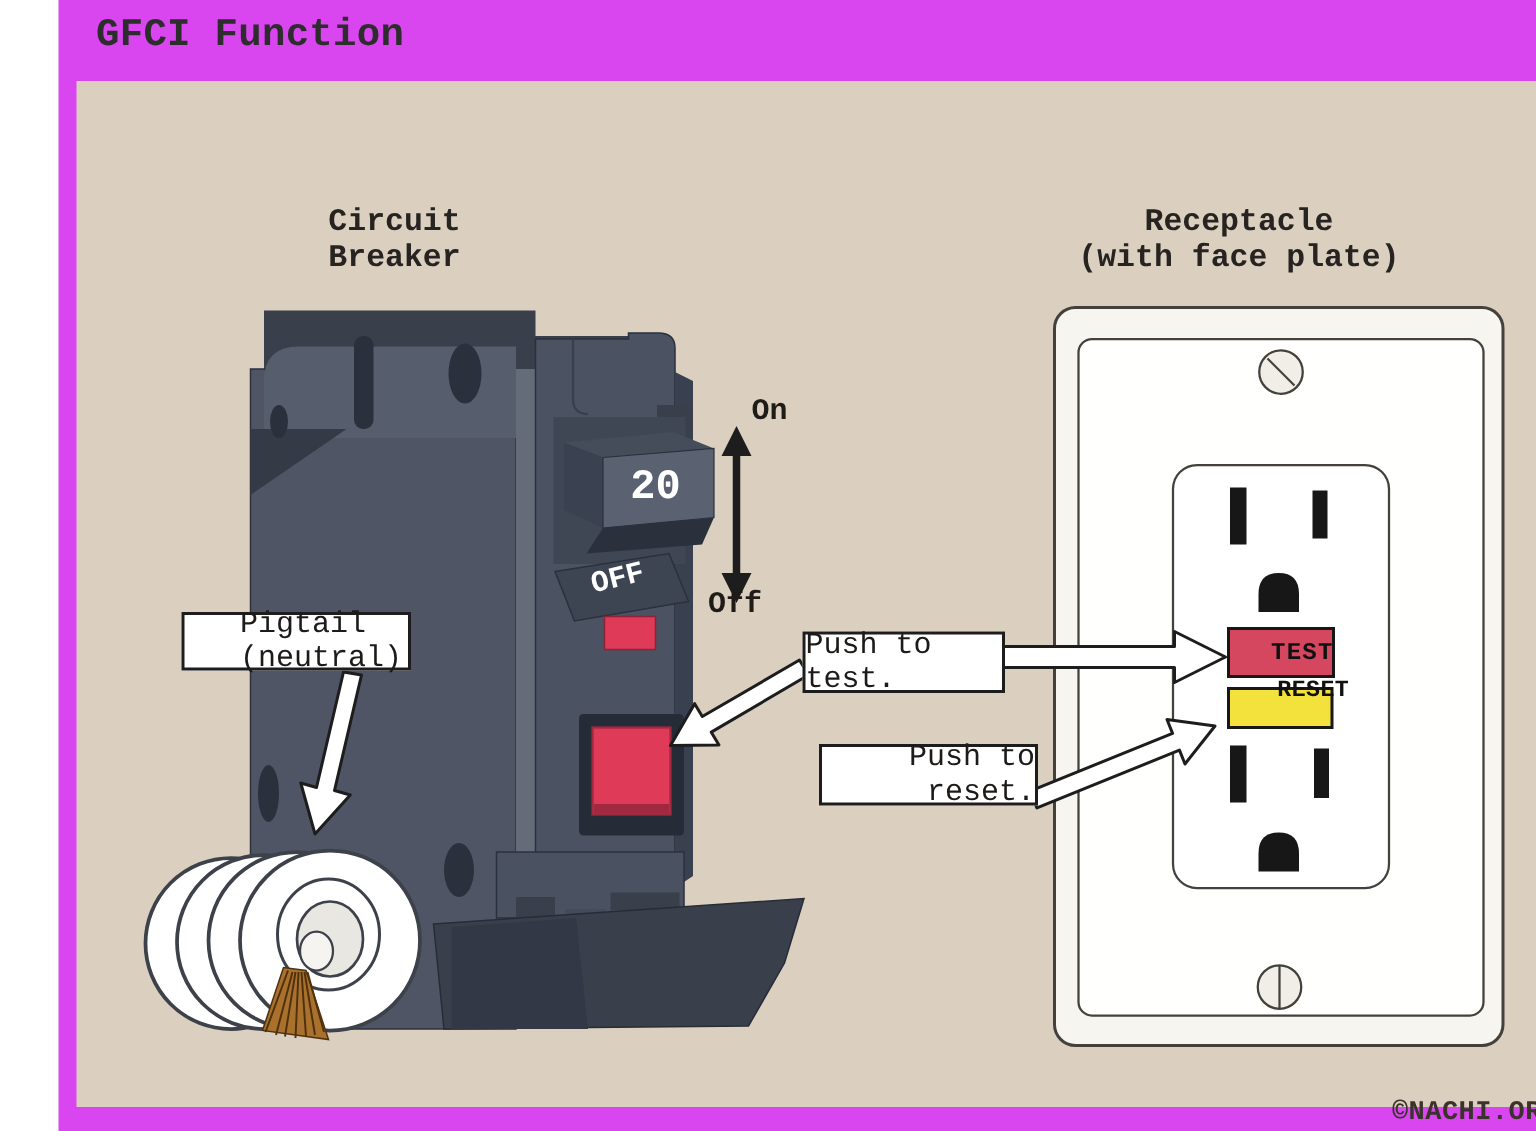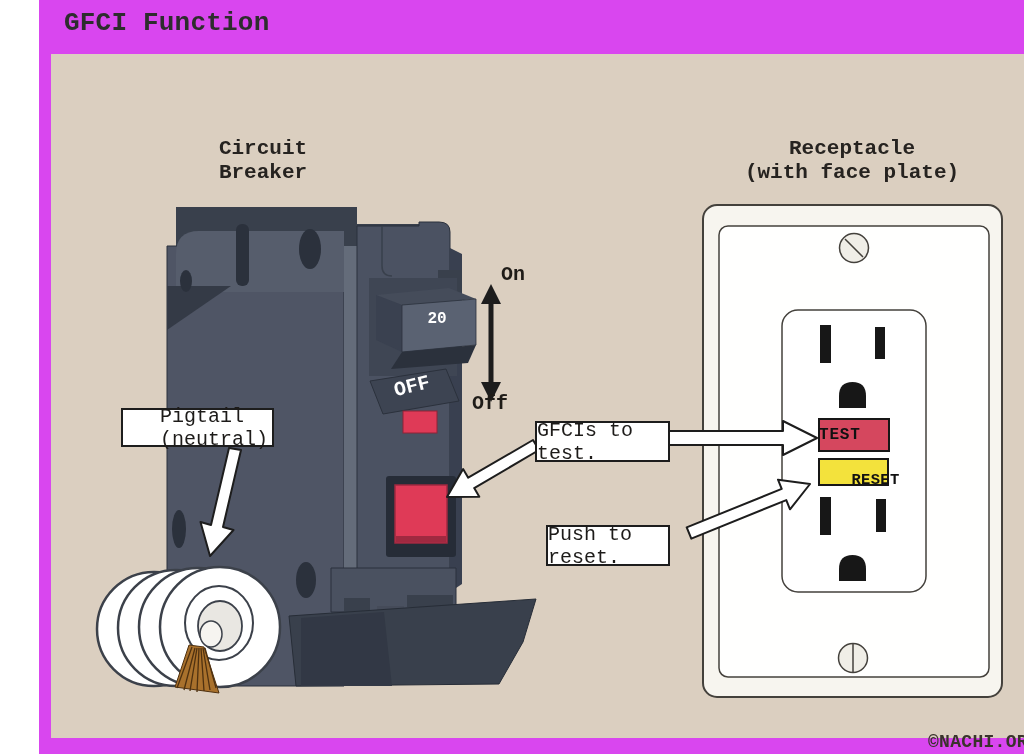--- a/index.html
+++ b/index.html
@@ -19,48 +19,48 @@
     left:12px;top:54px;width:1000px;height:684px;
     background:var(--background-beige,#dbcfc0);
   }
   #intro-text{
     left:26px;top:65px;width:970px;font-size:19.5px;line-height:27px;color:#3e3831;
   }
   .section-heading{
     font-size:21px;font-weight:600;line-height:23.5px;text-align:center;color:#262320;
   }
   #breaker-heading{left:124px;top:137px;width:200px;}
-  #receptacle-heading{left:663px;top:137px;width:300px;}
+  #receptacle-heading{left:637px;top:137px;width:300px;}
   #diagram-svg{left:0;top:0;width:1024px;height:754px;}
   .callout{
     background:#ffffff;border:2px solid #1d1d1d;box-sizing:border-box;
     display:flex;align-items:center;justify-content:center;
     font-size:20px;color:#1d1b19;
   }
   #pigtail-label{left:82px;top:408px;width:153px;height:39px;padding-left:37px;}
   #push-test-label{left:496px;top:421px;width:135px;height:41px;}
-  #push-reset-label{left:507px;top:525px;width:124px;height:41px;}
+  #push-reset-label{left:507px;top:496px;width:146px;height:41px;text-align:right;}
   .onoff{font-size:20px;font-weight:600;color:#1f1c18;text-align:center;width:48px;}
   #on-label{left:450px;top:263px;}
   #off-label{left:427px;top:392px;}
   #amp-rating{
     left:363px;top:310px;width:70px;text-align:center;
-    font-size:16px;font-weight:700;color:#ffffff;
+    font-size:28px;font-weight:700;color:#ffffff;
   }
   #off-switch-text{
     left:338px;top:375px;width:70px;text-align:center;
     font-size:20px;font-weight:700;color:#ffffff;
     transform:rotate(-14deg);
   }
   #test-button-text{
-    left:780px;top:419px;width:70px;height:32px;line-height:32px;text-align:left;
+    left:780px;top:419px;width:70px;height:32px;line-height:32px;text-align:right;
     font-size:16px;font-weight:700;color:#111;letter-spacing:0.8px;
   }
   #reset-button-text{
-    left:780px;top:467px;width:69px;height:26px;line-height:26px;text-align:center;
+    left:780px;top:447px;width:69px;height:26px;line-height:26px;text-align:center;
     font-size:15.5px;font-weight:700;color:#111;letter-spacing:0.3px;padding-left:22px;
   }
   #copyright{
     left:840px;top:732px;width:160px;text-align:right;
     font-size:18px;font-weight:600;color:#3a332c;letter-spacing:0.3px;
   }
 </style>
 </head>
 <body>
 
@@ -185,18 +185,18 @@
   </svg>
 
   <div class="abs" id="amp-rating">20</div>
   <div class="abs" id="off-switch-text">OFF</div>
   <div class="abs onoff" id="on-label">On</div>
   <div class="abs onoff" id="off-label">Off</div>
   <div class="abs" id="test-button-text">TEST</div>
   <div class="abs" id="reset-button-text">RESET</div>
 
   <div class="abs callout" id="pigtail-label">Pigtail (neutral)</div>
-  <div class="abs callout" id="push-test-label">GFCIs to test.</div>
+  <div class="abs callout" id="push-test-label">Push to test.</div>
   <div class="abs callout" id="push-reset-label">Push to reset.</div>
 
   <div class="abs" id="copyright">©NACHI.ORG</div>
 
 </div>
 
 </body></html>

